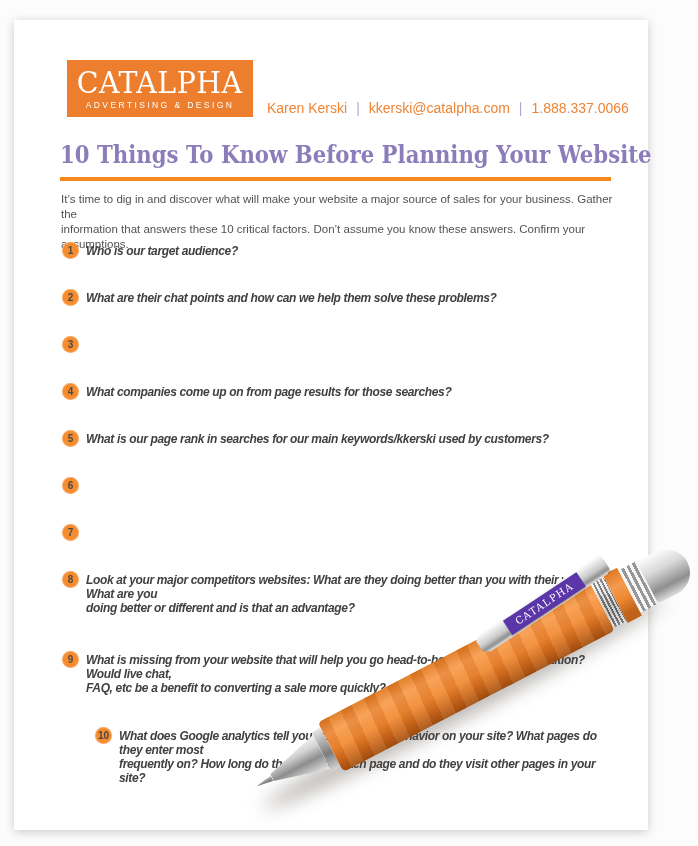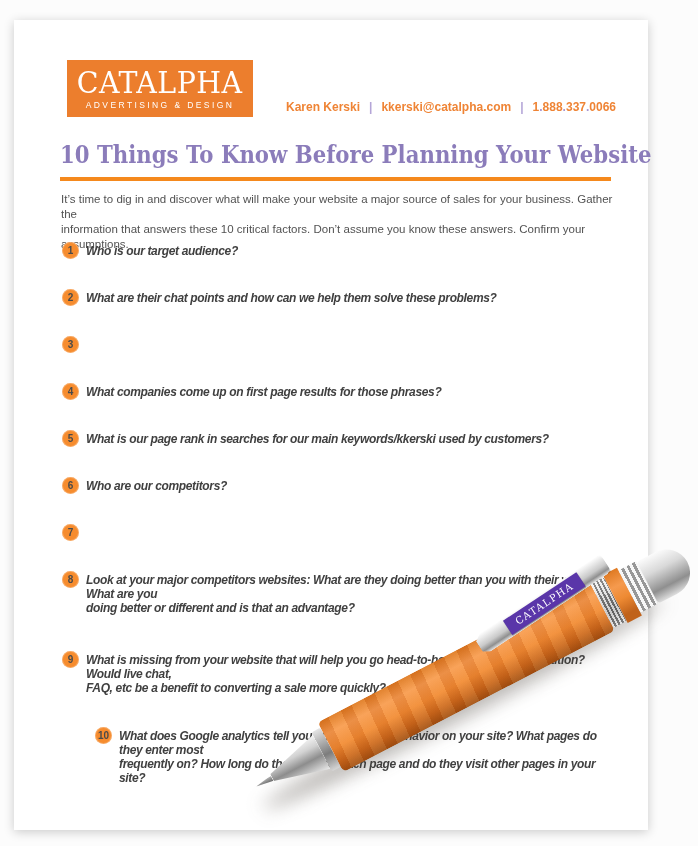--- a/index.html
+++ b/index.html
@@ -27,22 +27,22 @@
   .logo-name {
     font-family:"DejaVu Serif", serif;
     font-size:29px; line-height:30px; letter-spacing:0.5px;
     transform:scaleX(0.98); transform-origin:center;
   }
   .logo-tagline {
     font-size:8.5px; font-weight:normal; letter-spacing:2.4px;
     margin-top:2px; white-space:nowrap;
   }
   .contact {
-    position:absolute; left:272px; top:80px;
-    font-size:12px; color:#ef8435; white-space:nowrap;font-weight:bold;
+    position:absolute; left:253px; top:80px;
+    font-size:14px; color:#ef8435; white-space:nowrap;
   }
   .contact .sep { color:#b4a5d7; margin:0 9px; }
   .contact .dot { color:#a995cf; }
   
   .title {
     position:absolute; left:46px; top:120px; width:640px;
     font-family:"DejaVu Serif", serif;
     font-weight:bold; font-size:25px; line-height:30px;
     color:#8b7cba;
     transform:scaleX(0.85); transform-origin:left top;
@@ -184,29 +184,28 @@
     </li>
     <li class="qitem">
       <span class="num-badge">2</span>
       <span class="qtext">What are their chat points and how can we help them solve these problems?</span>
     </li>
     <li class="qitem">
       <span class="num-badge">3</span>
     </li>
     <li class="qitem">
       <span class="num-badge">4</span>
-      <span class="qtext">What companies come up on first page results for those phrases?</span>
+      <span class="qtext">What companies come up on from page results for those searches?</span>
     </li>
     <li class="qitem">
       <span class="num-badge">5</span>
       <span class="qtext">What is our page rank in searches for our main keywords/kkerski used by customers?</span>
     </li>
     <li class="qitem">
       <span class="num-badge">6</span>
-      <span class="qtext">Who are our competitors?</span>
     </li>
     <li class="qitem">
       <span class="num-badge">7</span>
     </li>
     <li class="qitem two">
       <span class="num-badge">8</span>
       <span class="qtext">Look at your major competitors websites: What are they doing better than you with their website? What are you
 doing better or different and is that an advantage?</span>
     </li>
     <li class="qitem two2">

